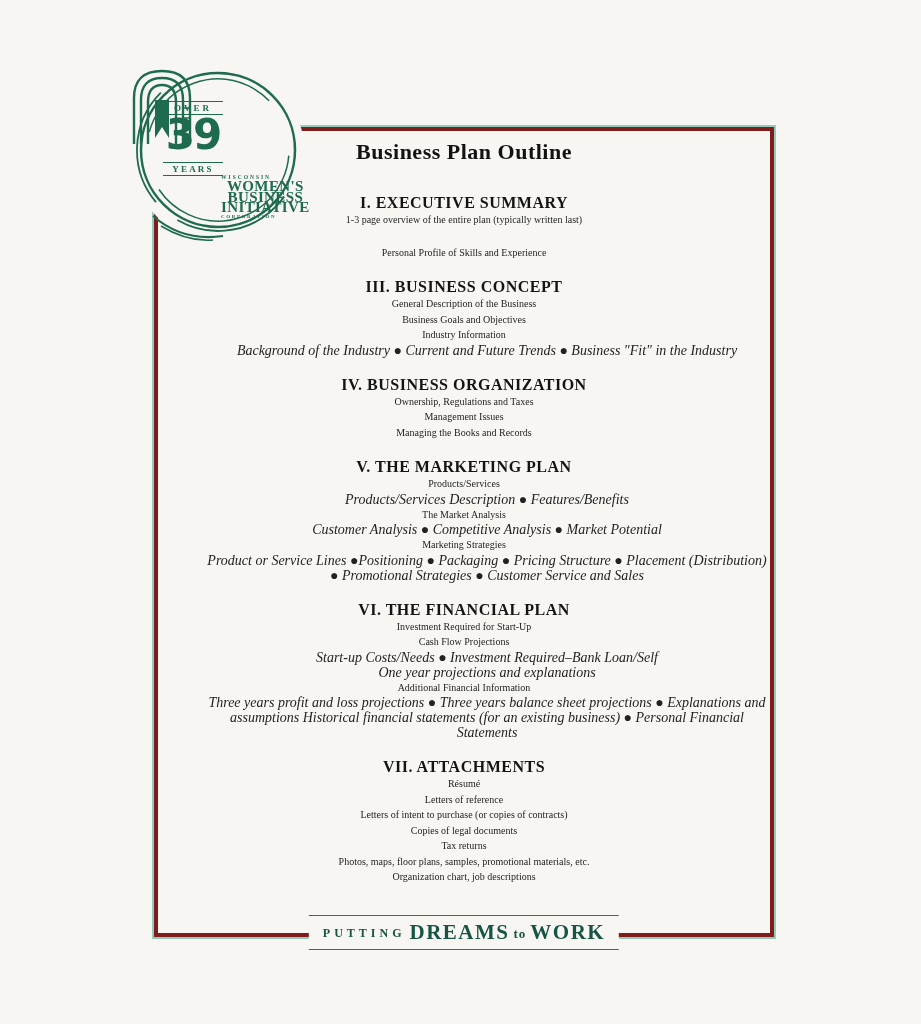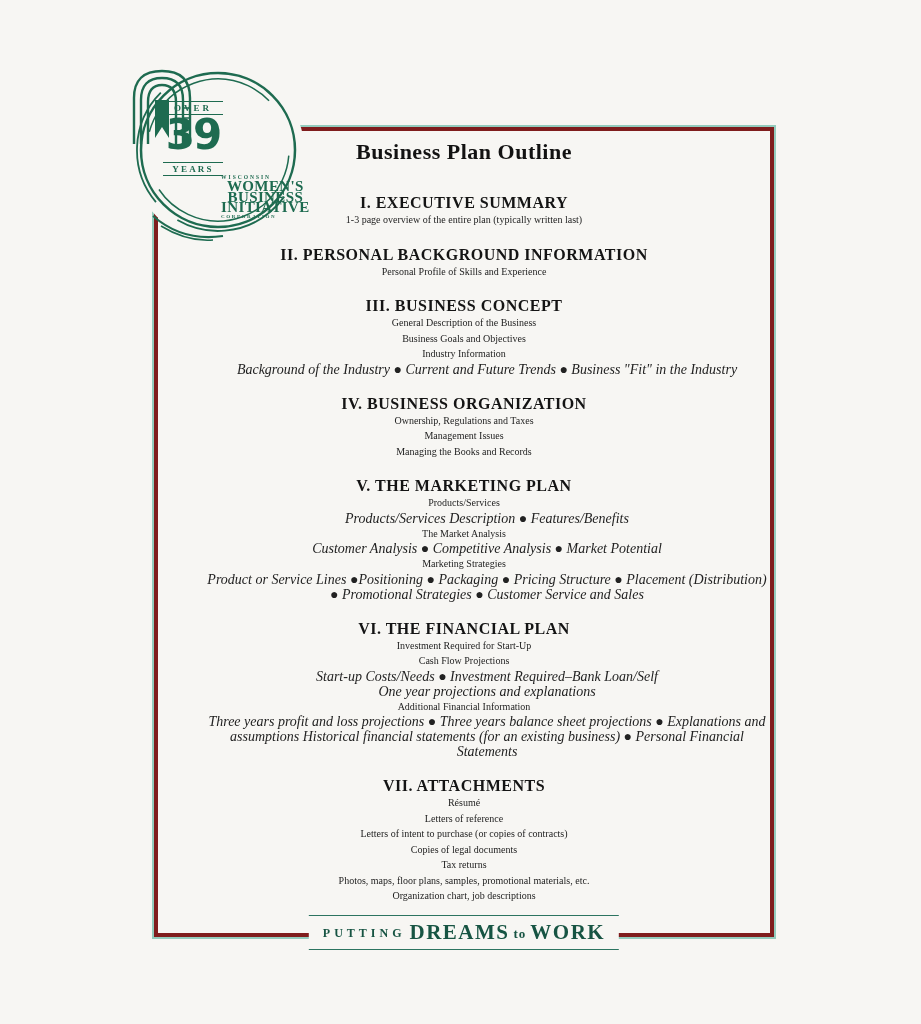--- a/index.html
+++ b/index.html
@@ -86,21 +86,20 @@
     <div class="frame-inner">
 
       <h1 class="doc-title">Business Plan Outline</h1>
 
       <main id="sections">
           <section>
             <h2>I. EXECUTIVE SUMMARY</h2>
             <p class="line">1-3 page overview of the entire plan (typically written last)</p>
           </section>
           <section>
-            <h2>II. PERSONAL BACKGROUND INFORMATION</h2>
             <p class="line">Personal Profile of Skills and Experience</p>
           </section>
           <section>
             <h2>III. BUSINESS CONCEPT</h2>
             <p class="line">General Description of the Business</p>
             <p class="line">Business Goals and Objectives</p>
             <p class="line">Industry Information</p>
             <p class="line italic">Background of the Industry ● Current and Future Trends ● Business "Fit" in the Industry</p>
           </section>
           <section>

